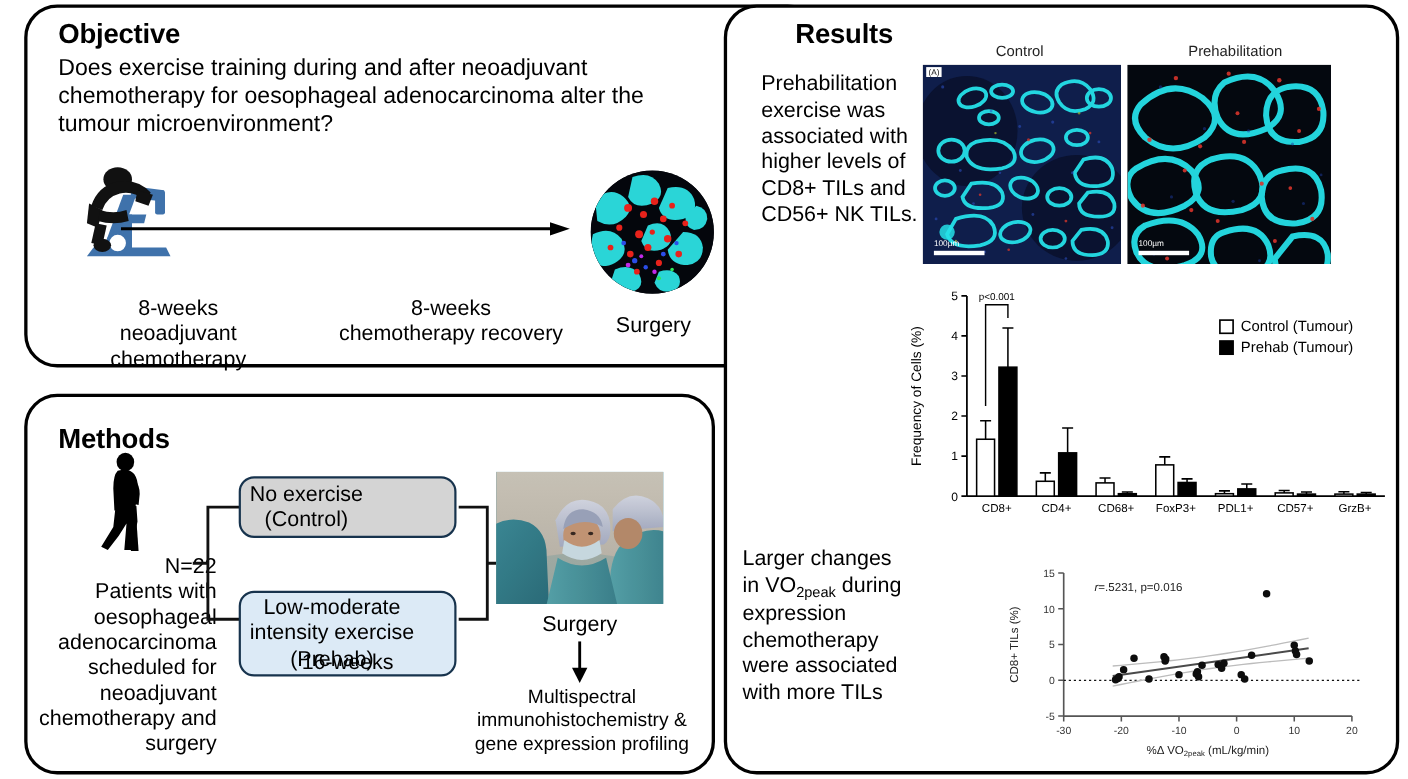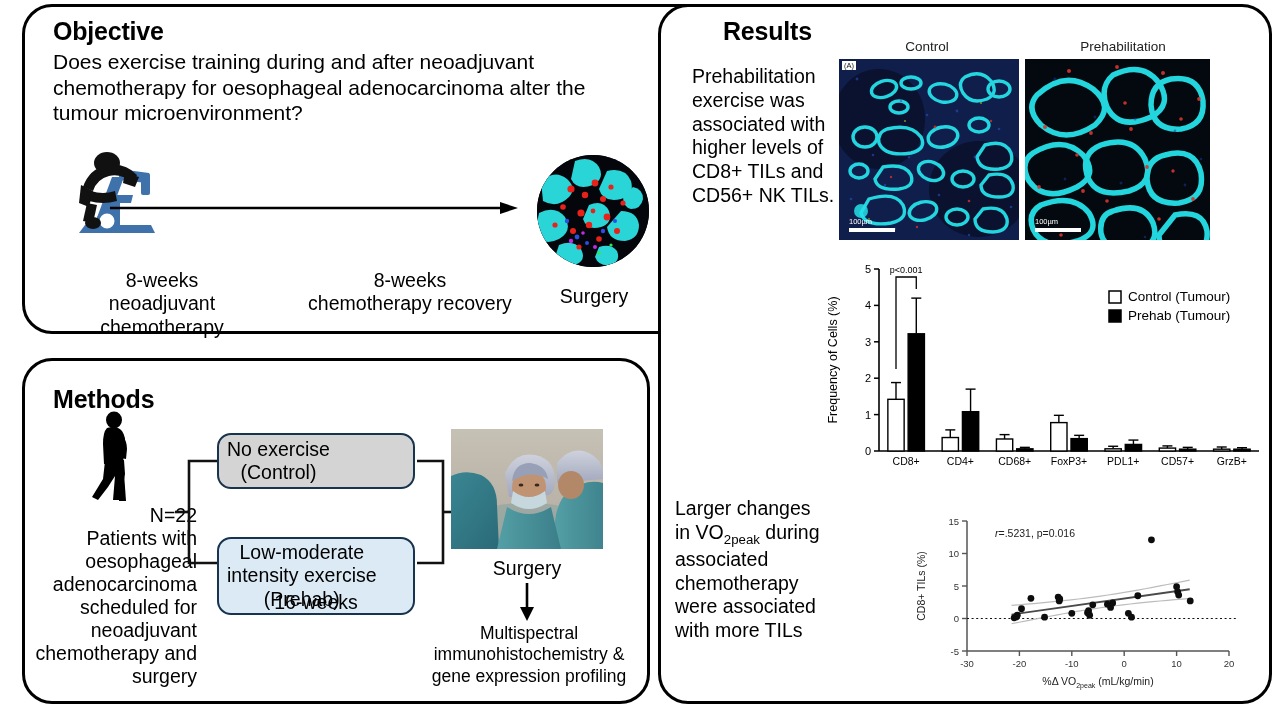--- a/index.html
+++ b/index.html
@@ -533,21 +533,21 @@
           <rect x="288" y="36" width="12" height="12" fill="#ffffff" stroke="#000" stroke-width="1.5"></rect>
           <text x="307" y="46" font-size="13.5" fill="#000">Control (Tumour)</text>
           <rect x="288" y="55" width="12" height="12" fill="#000000" stroke="#000" stroke-width="1.5"></rect>
           <text x="307" y="65" font-size="13.5" fill="#000">Prehab (Tumour)</text>
         </svg>
     </div>
 
     <div id="res-text-2">
       <span>Larger changes</span><br>
       <span>in VO</span><sub style="font-size:0.68em">2peak</sub><span> during</span><br>
-      <span>associated</span><br>
+      <span>expression</span><br>
       <span>chemotherapy</span><br>
       <span>were associated</span><br>
       <span>with more TILs</span>
     </div>
 
     <div id="scatter">
       <svg id="sc-svg" viewBox="0 0 360 192" width="360" height="192">
           <line x1="56" y1="16" x2="56" y2="146" stroke="#555" stroke-width="1.5"></line>
           <line x1="56" y1="146" x2="318" y2="146" stroke="#555" stroke-width="1.5"></line>
           <line x1="51" y1="146" x2="56" y2="146" stroke="#555" stroke-width="1.4"></line>

